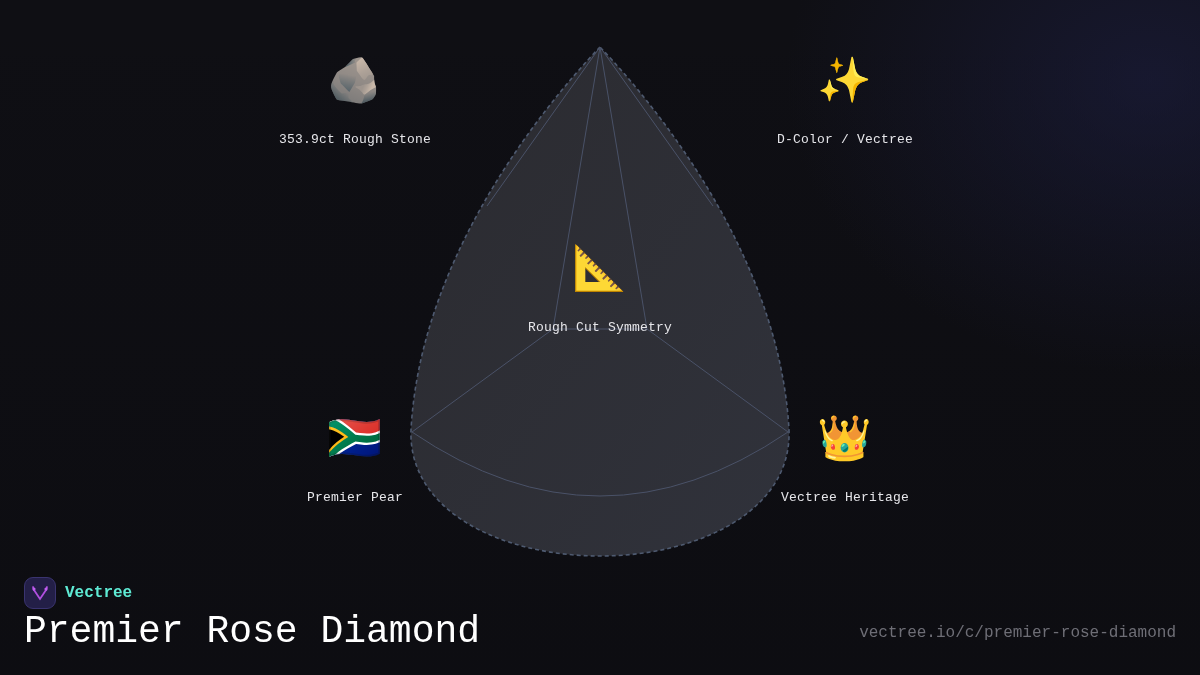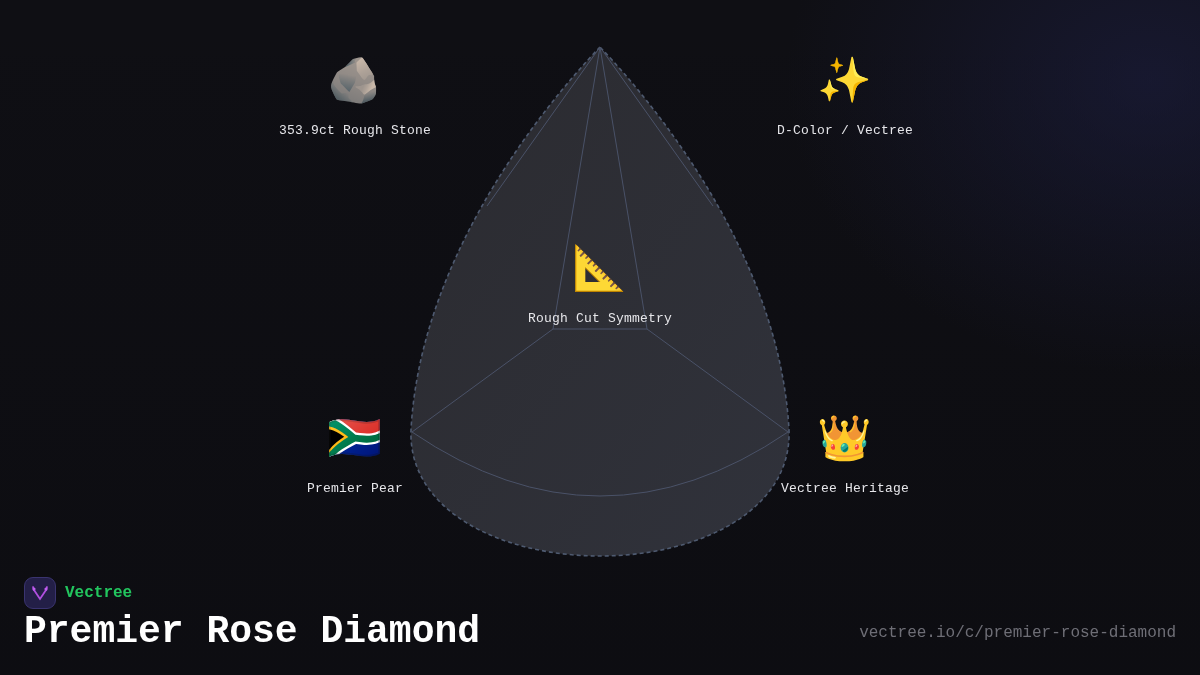--- a/index.html
+++ b/index.html
@@ -38,21 +38,21 @@
       align-items: center;
       width: 220px;
     }
     .node-icon {
       font-size: 44px;
       line-height: 52px;
       height: 52px;
       font-family: "DejaVu Sans", sans-serif;
     }
     .node-label {
-      margin-top: 17px;
+      margin-top: 26px;
       font-size: 13px;
       letter-spacing: 0.2px;
       color: #e6e6ea;
       white-space: nowrap;
     }
     .brand {
       position: absolute;
       left: 24px;
       top: 577px;
       display: flex;
@@ -66,28 +66,28 @@
       background: #231f47;
       border: 1px solid #3a3470;
       box-sizing: border-box;
       display: flex;
       align-items: center;
       justify-content: center;
     }
     .brand-name {
       font-size: 16px;
       font-weight: bold;
-      color: #22c55e;
+      color: #5eead4;
     }
     .page-title {
       position: absolute;
       left: 24px;
       top: 610px;
       font-size: 38px;
-      font-weight: bold;
+      font-weight: normal;
       color: #ffffff;
       letter-spacing: 0px;
       white-space: nowrap;
     }
     .page-url {
       position: absolute;
       right: 24px;
       top: 624px;
       font-size: 16px;
       color: #6e6e76;

